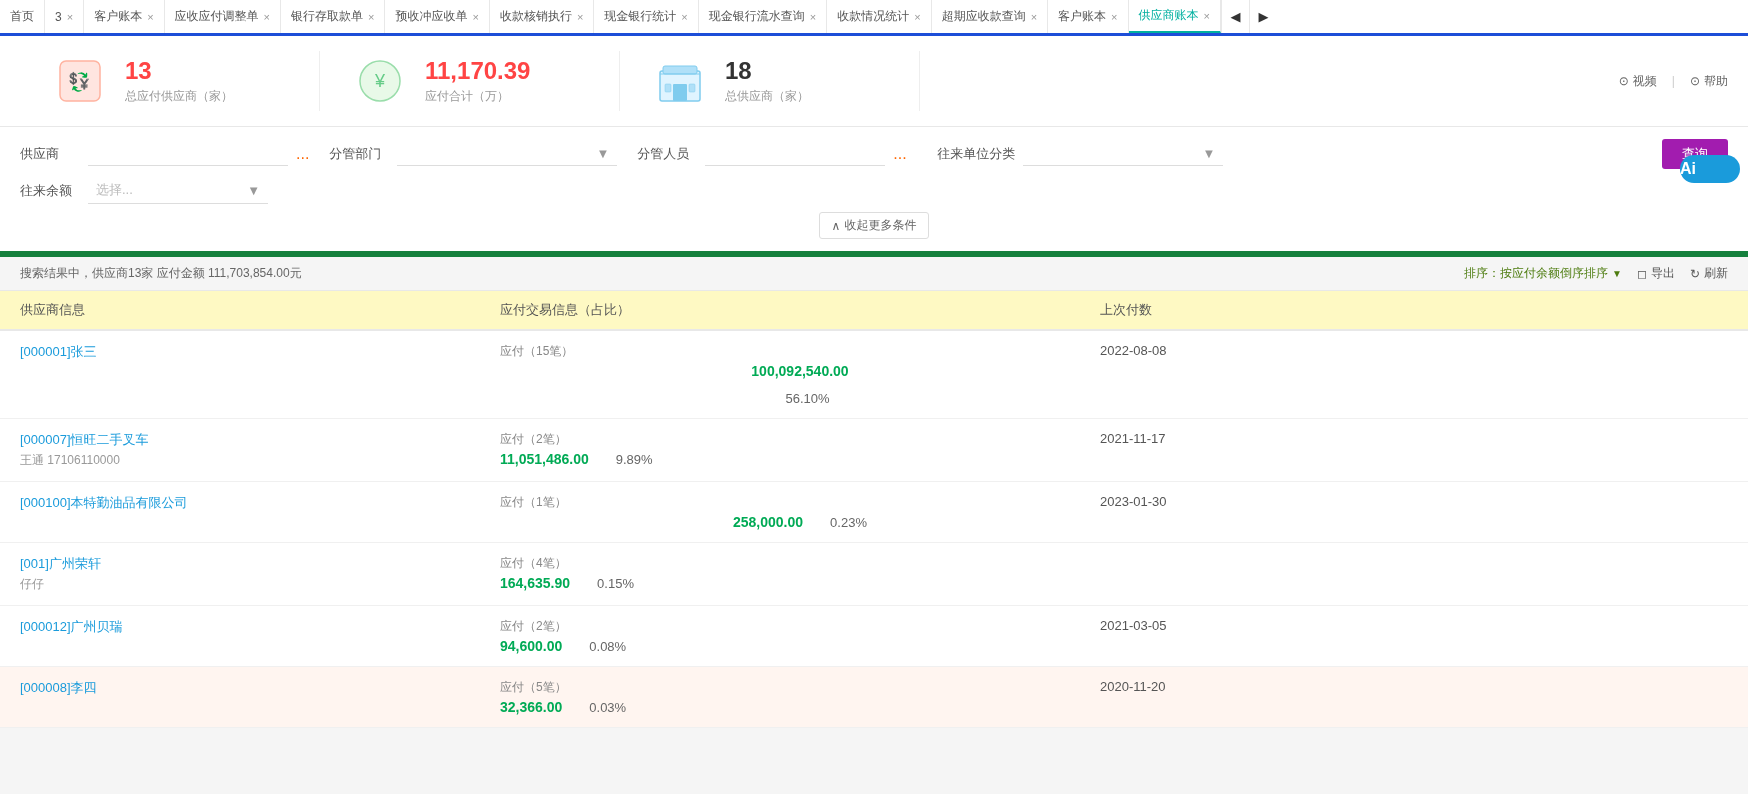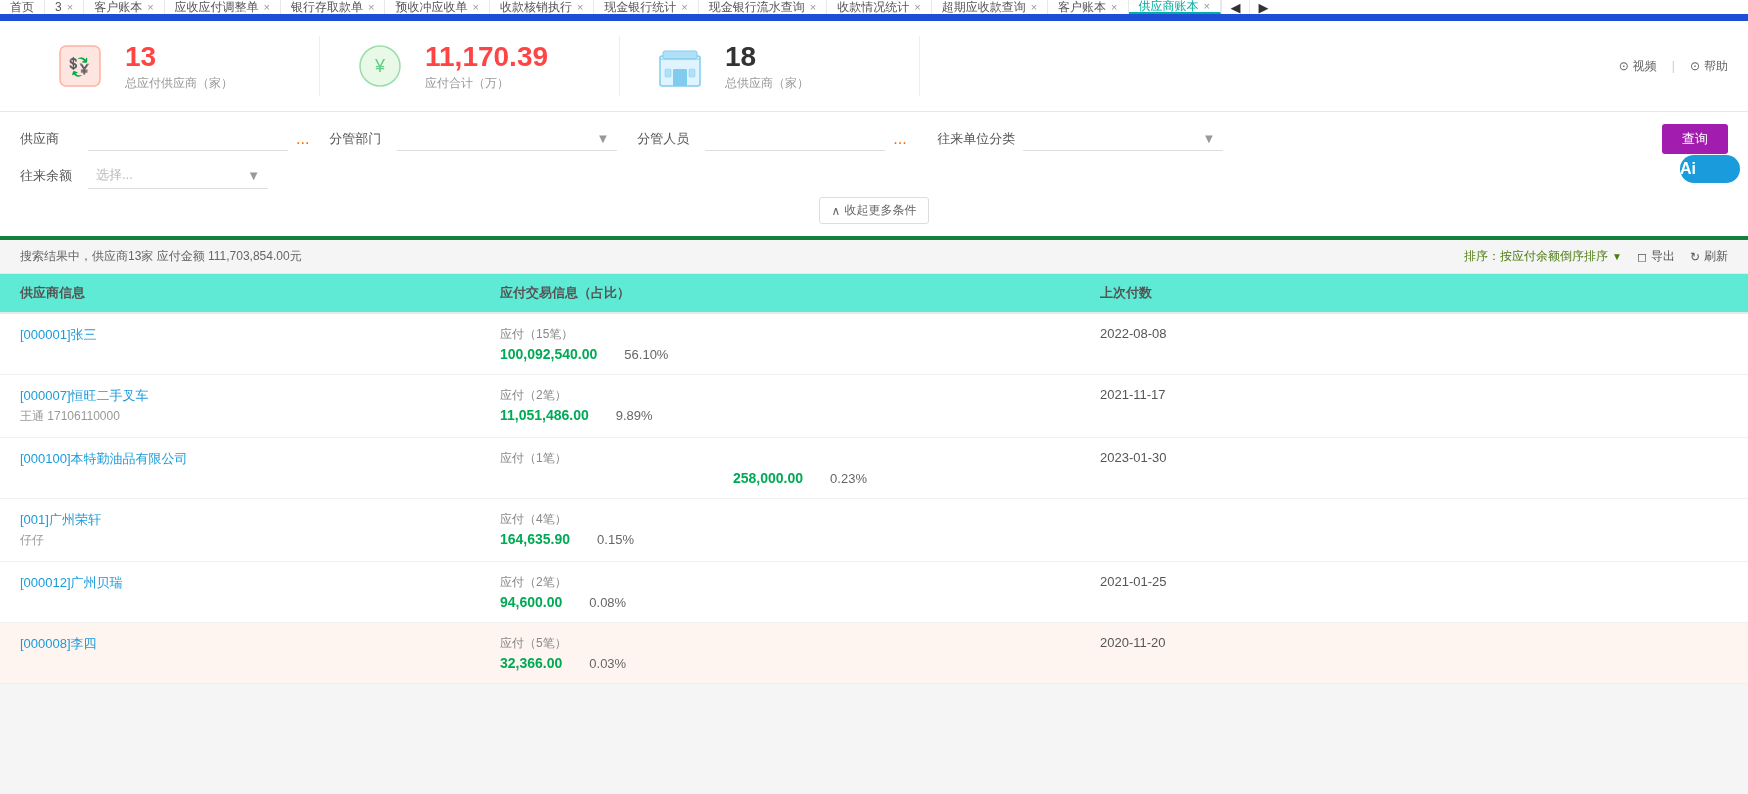--- a/index.html
+++ b/index.html
@@ -1,21 +1,21 @@
 <!DOCTYPE html>
 <html><head>
   <meta charset="utf-8">
   <style>
     * { margin: 0; padding: 0; box-sizing: border-box; }
     body { font-family: 'Microsoft YaHei', Arial, sans-serif; font-size: 13px; background: #f5f5f5; color: #333; width: 1748px; overflow-x: hidden; }
 
     
     .top-nav {
-      display: flex; align-items: center; background: #fff; border-bottom: 7px solid #1d4ed8;
-      height: 21px; overflow: hidden;
+      display: flex; align-items: center; background: #fff; border-bottom: 3px solid #1d4ed8;
+      height: 36px; overflow: hidden;
     }
     .nav-item {
       display: flex; align-items: center; padding: 0 10px; height: 100%; white-space: nowrap;
       border-right: 1px solid #e8e8e8; font-size: 12px; color: #555; cursor: pointer;
       flex-shrink: 0;
     }
     .nav-item.active { color: #00b0a0; border-bottom: 2px solid #00b0a0; }
     .nav-item .close-x { margin-left: 5px; color: #999; font-size: 11px; }
     .nav-arrow { width: 28px; height: 100%; display: flex; align-items: center; justify-content: center; border-left: 1px solid #e8e8e8; cursor: pointer; flex-shrink: 0; }
 
@@ -24,28 +24,28 @@
       display: flex; background: #fff; border-bottom: 1px solid #e8e8e8; padding: 15px 20px;
       align-items: center;
     }
     .summary-card {
       display: flex; align-items: center; padding: 0 30px; border-right: 1px solid #eee;
       min-width: 300px;
     }
     .summary-card:last-child { border-right: none; }
     .card-icon { width: 60px; height: 60px; display: flex; align-items: center; justify-content: center; margin-right: 15px; }
     .card-icon svg { width: 50px; height: 50px; }
-    .card-content .number { font-size: 28px; font-weight: bold; color: #ff4444; line-height: 1.2; }
+    .card-content .number { font-size: 24px; font-weight: bold; color: #ff4444; line-height: 1.2; }
     .card-content .label { font-size: 12px; color: #999; margin-top: 2px; }
     .summary-right { margin-left: auto; display: flex; align-items: center; gap: 15px; font-size: 12px; color: #666; }
     .summary-right span { display: flex; align-items: center; gap: 4px; cursor: pointer; }
 
     
     .filter-area {
-      background: #fff; padding: 12px 20px; border-bottom: 4px solid #15803d;
+      background: #fff; padding: 12px 20px; border-bottom: 6px solid #15803d;
     }
     .filter-row { display: flex; align-items: center; margin-bottom: 8px; gap: 20px; }
     .filter-group { display: flex; align-items: center; gap: 8px; min-width: 280px; }
     .filter-label { font-size: 13px; color: #555; white-space: nowrap; min-width: 60px; }
     .filter-input {
       border: none; border-bottom: 1px solid #ddd; outline: none; padding: 4px 8px;
       font-size: 13px; color: #333; min-width: 150px; background: transparent;
     }
     .filter-input::placeholder { color: #bbb; }
     .filter-select {
@@ -74,22 +74,22 @@
     .sort-select {
       display: flex; align-items: center; gap: 4px; cursor: pointer; color: #4d7c0f;
     }
     .action-btn {
       display: flex; align-items: center; gap: 4px; cursor: pointer; color: #555;
     }
 
     
     .table-container { background: #fff; }
     .table-header {
-      display: flex; padding: 10px 20px; background: #5eead4;
-      border-bottom: 2px solid #e8e8e8; font-weight: bold; color: #555; font-size: 13px;
+      display: flex; padding: 10px 20px; background: #fef9c3;
+      border-bottom: 2px solid #e8e8e8; font-weight: normal; color: #555; font-size: 13px;
     }
     .col-supplier { flex: 0 0 480px; }
     .col-transaction { flex: 0 0 600px; }
     .col-lastpay { flex: 1; }
 
     .table-row {
       display: flex; padding: 12px 20px; border-bottom: 1px solid #f0f0f0;
       align-items: flex-start; min-height: 60px;
     }
     .table-row.highlighted { background: #fff5f0; }
@@ -308,21 +308,21 @@
   </div>
 
   <div class="table-scroll" id="table-body">
   <div class="table-row">
     <div class="col-supplier">
       <a class="supplier-name">[000001]张三</a>
       
     </div>
     <div class="col-transaction">
       <div class="trans-label">应付（15笔）</div>
-      <div style="display:flex;align-items:center;gap:12px;margin-top:3px;">
+      <div style="display:flex;align-items:center;gap:12px;margin-top:3px;flex-direction:column;">
         <a class="trans-amount">100,092,540.00</a>
         <span class="trans-percent">56.10%</span>
       </div>
     </div>
     <div class="col-lastpay">
       <span class="last-pay-date">2022-08-08</span>
     </div>
   </div>
       <div class="table-row">
     <div class="col-supplier">
@@ -378,21 +378,21 @@
       
     </div>
     <div class="col-transaction">
       <div class="trans-label">应付（2笔）</div>
       <div style="display:flex;align-items:center;gap:12px;margin-top:3px;">
         <a class="trans-amount">94,600.00</a>
         <span class="trans-percent">0.08%</span>
       </div>
     </div>
     <div class="col-lastpay">
-      <span class="last-pay-date">2021-01-25</span>
+      <span class="last-pay-date">2021-03-05</span>
     </div>
   </div>
       <div class="table-row highlighted">
     <div class="col-supplier">
       <a class="supplier-name">[000008]李四</a>
       
     </div>
     <div class="col-transaction">
       <div class="trans-label">应付（5笔）</div>
       <div style="display:flex;align-items:center;gap:12px;margin-top:3px;">

